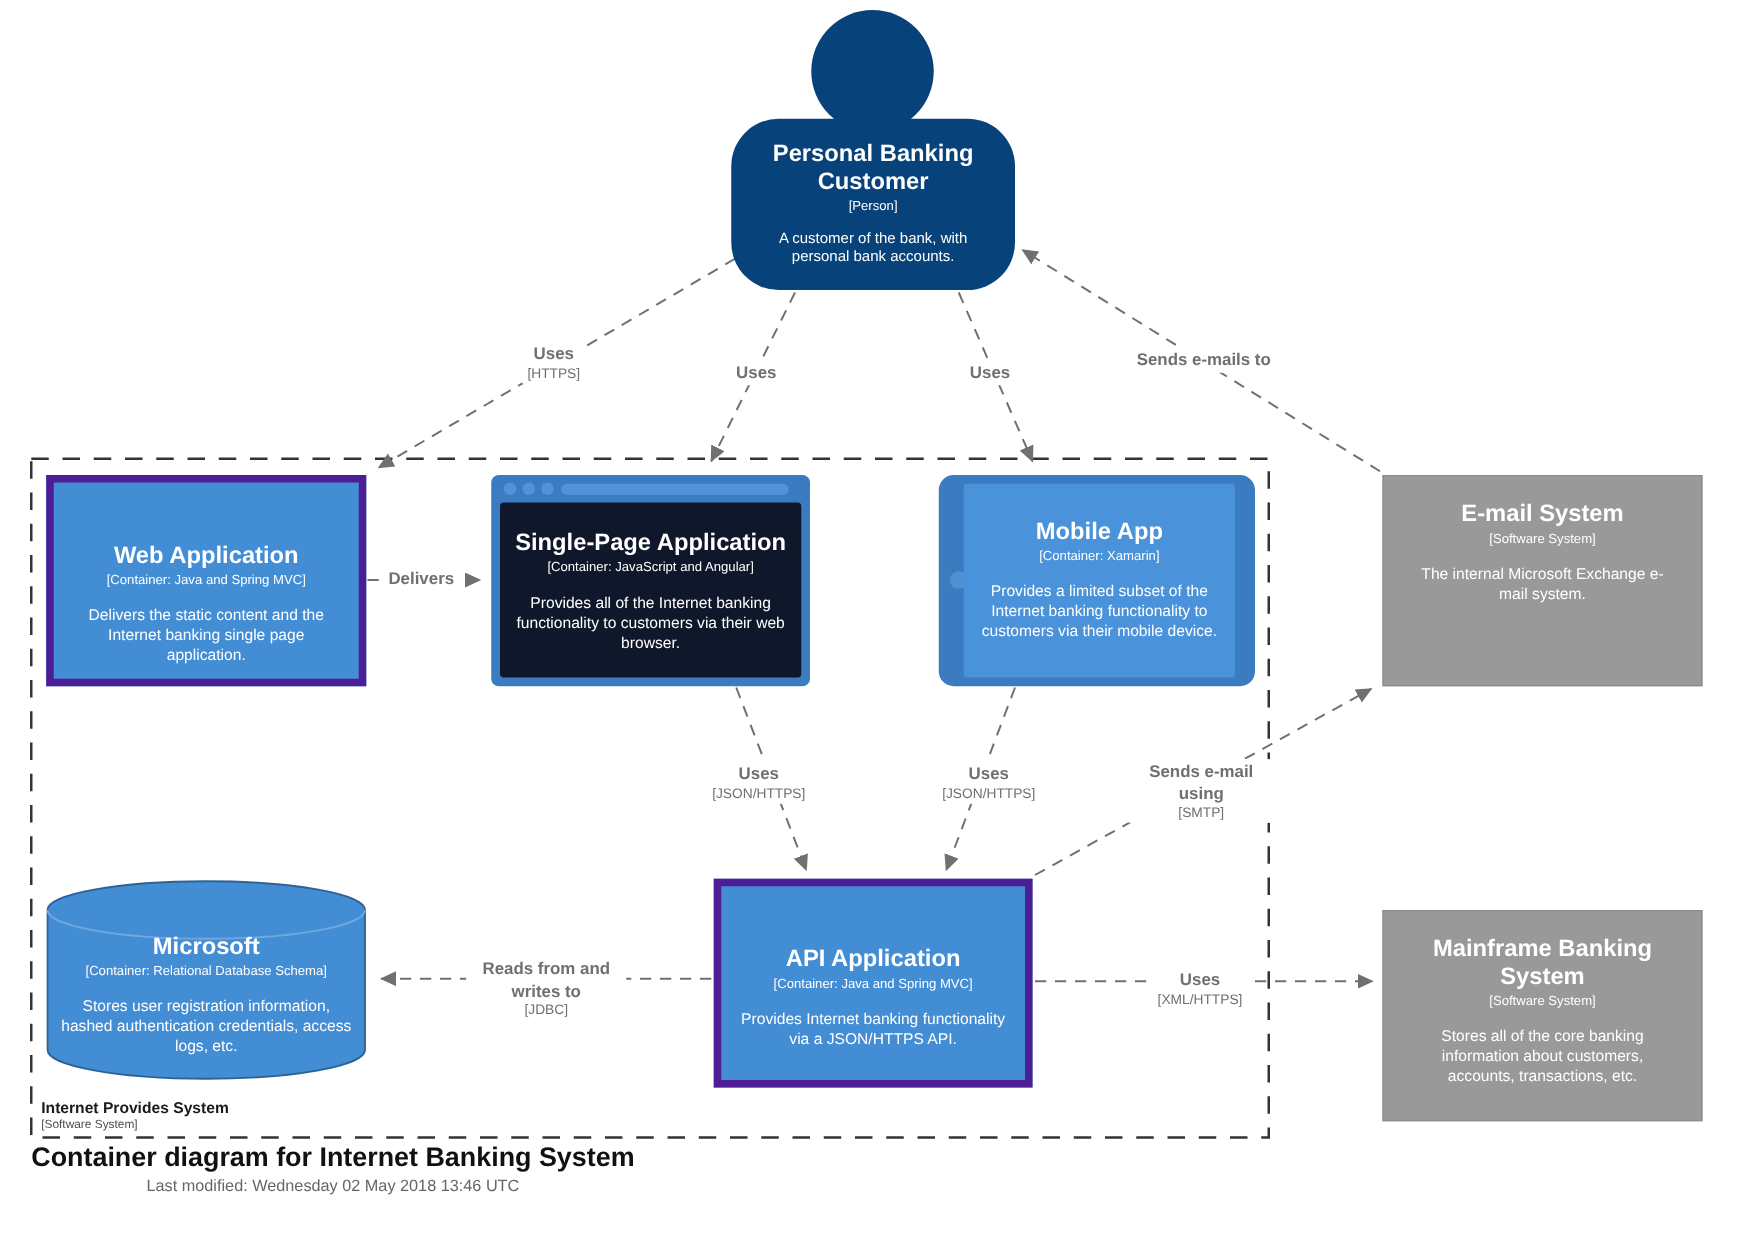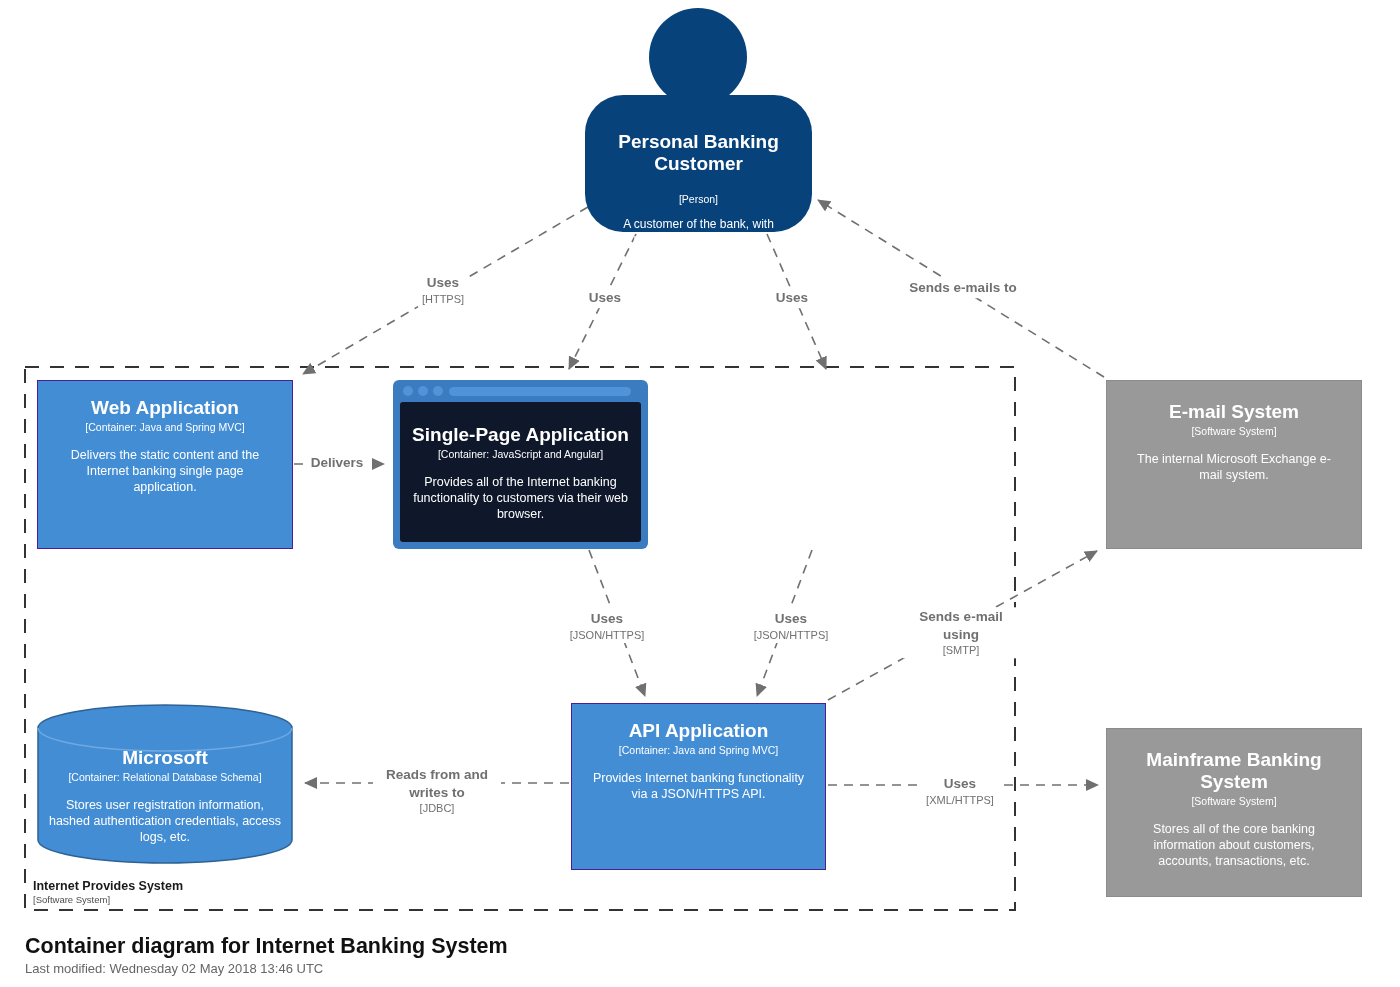--- a/index.html
+++ b/index.html
@@ -10,21 +10,21 @@
   svg.overlay { position:absolute; left:0; top:0; z-index:1; }
   svg.overlay line { stroke:var(--relationship,#707070); stroke-width:1.6; stroke-dasharray:9 7; }
   svg.overlay marker path { fill:var(--relationship,#707070); }
   svg.overlay rect.boundary { fill:none; stroke:var(--boundary,#333); stroke-width:2; stroke-dasharray:14 11; }
 
   .node { position:absolute; z-index:2; box-sizing:border-box; color:#fff; text-align:center; }
   .node .title { font-weight:bold; font-size:19px; line-height:1.15; }
   .node .meta { font-size:10.5px; margin-top:2px; }
   .node .desc { font-size:12.5px; line-height:1.3; margin:14px auto 0; }
 
-  .plain-blue { background:var(--container,#438dd5); border:1px solid #4c1d95; padding-top:16px; }
+  .plain-blue { background:var(--container,#438dd5); border:6px solid #4c1d95; padding-top:48px; }
   .plain-gray { background:var(--external,#999999); border:1px solid #8b8b8b; padding-top:32px; }
 
   
   .person-head { position:absolute; z-index:2; width:98px; height:98px; border-radius:50%;
                  background:var(--person,#08427b); }
   .person-body { background:var(--person,#08427b); border-radius:38px; padding-top:18px; }
   .person-body .title { font-size:19px; }
   .person-body .desc { font-size:12px; margin-top:12px; width:190px; }
 
   
@@ -51,21 +51,21 @@
          background:#ffffff; padding:1px 4px; color:var(--relationship,#707070); line-height:1.3; }
   .rel .rel-main { font-weight:bold; font-size:13.5px; display:block; }
   .rel .rel-tech { font-size:11px; display:block; }
 
   
   .boundary-label { position:absolute; z-index:2; left:33px; top:879px; text-align:left; }
   .boundary-label .bname { font-weight:bold; font-size:12.5px; color:#1a1a1a; display:block; }
   .boundary-label .bmeta { font-size:9.5px; color:#4d4d4d; display:block; margin-top:1px; }
 
   
-  .footer { position:absolute; z-index:2; left:25px; top:914px; text-align:left;margin-top:20px; }
+  .footer { position:absolute; z-index:2; left:25px; top:914px; text-align:center; }
   .footer .ftitle { font-weight:bold; font-size:21.5px; color:#111111; display:block; }
   .footer .fsub { font-size:13px; color:#666666; display:block; margin-top:5px; }
   .footer .fmod { font-size:13px; color:#666666; display:block; margin-top:2px; }
 </style>
 </head>
 <body>
 
 <div class="canvas">
 
   <svg class="overlay" width="1400" height="987">
@@ -82,21 +82,21 @@
     <line x1="294" y1="464" x2="384" y2="464" marker-end="url(#arw)"></line>
     <line x1="589" y1="550" x2="645" y2="696" marker-end="url(#arw)"></line>
     <line x1="812" y1="550" x2="757" y2="696" marker-end="url(#arw)"></line>
     <line x1="828" y1="700" x2="1097" y2="551" marker-end="url(#arw)"></line>
     <line x1="569" y1="783" x2="305" y2="783" marker-end="url(#arw)"></line>
     <line x1="828" y1="785" x2="1098" y2="785" marker-end="url(#arw)"></line>
   </svg>
 
   <div class="person-head" style="left:649px; top:8px;"></div>
   <div class="node person-body" style="left:585px; top:95px; width:227px; height:137px;">
-    <div class="title" style="width:200px; margin:18px auto;">Personal Banking Customer</div>
+    <div class="title" style="width:200px; margin:0 auto;">Personal Banking Customer</div>
     <div class="meta">[Person]</div>
     <div class="desc">A customer of the bank, with personal bank accounts.</div>
   </div>
 
   <div class="node plain-blue" style="left:37px; top:380px; width:256px; height:169px;">
     <div class="title">Web Application</div>
     <div class="meta">[Container: Java and Spring MVC]</div>
     <div class="desc" style="width:220px;">Delivers the static content and the Internet banking single page application.</div>
   </div>
 
@@ -107,20 +107,28 @@
       <span class="dot" style="left:40px;"></span>
       <span class="addr"></span>
     </div>
     <div class="screen">
       <div class="title">Single-Page Application</div>
       <div class="meta">[Container: JavaScript and Angular]</div>
       <div class="desc" style="width:222px;">Provides all of the Internet banking functionality to customers via their web browser.</div>
     </div>
   </div>
 
+  <div class="node mobile" style="left:751px; top:380px; width:253px; height:169px;">
+    <span class="home"></span>
+    <div class="screen">
+      <div class="title">Mobile App</div>
+      <div class="meta">[Container: Xamarin]</div>
+      <div class="desc" style="width:205px;">Provides a limited subset of the Internet banking functionality to customers via their mobile device.</div>
+    </div>
+  </div>
 
   <div class="node plain-gray" style="left:1106px; top:380px; width:256px; height:169px; padding-top:20px;">
     <div class="title">E-mail System</div>
     <div class="meta">[Software System]</div>
     <div class="desc" style="width:215px;">The internal Microsoft Exchange e-mail system.</div>
   </div>
 
   <div class="node db" style="left:37px; top:703px; width:256px; height:162px;">
     <svg class="shape" width="256" height="162" viewBox="0 0 256 162">
       <path d="M1,25 A127,23 0 0 1 255,25 V137 A127,23 0 0 1 1,137 Z" fill="#438dd5" stroke="#2e6295" stroke-width="1.5"></path>

